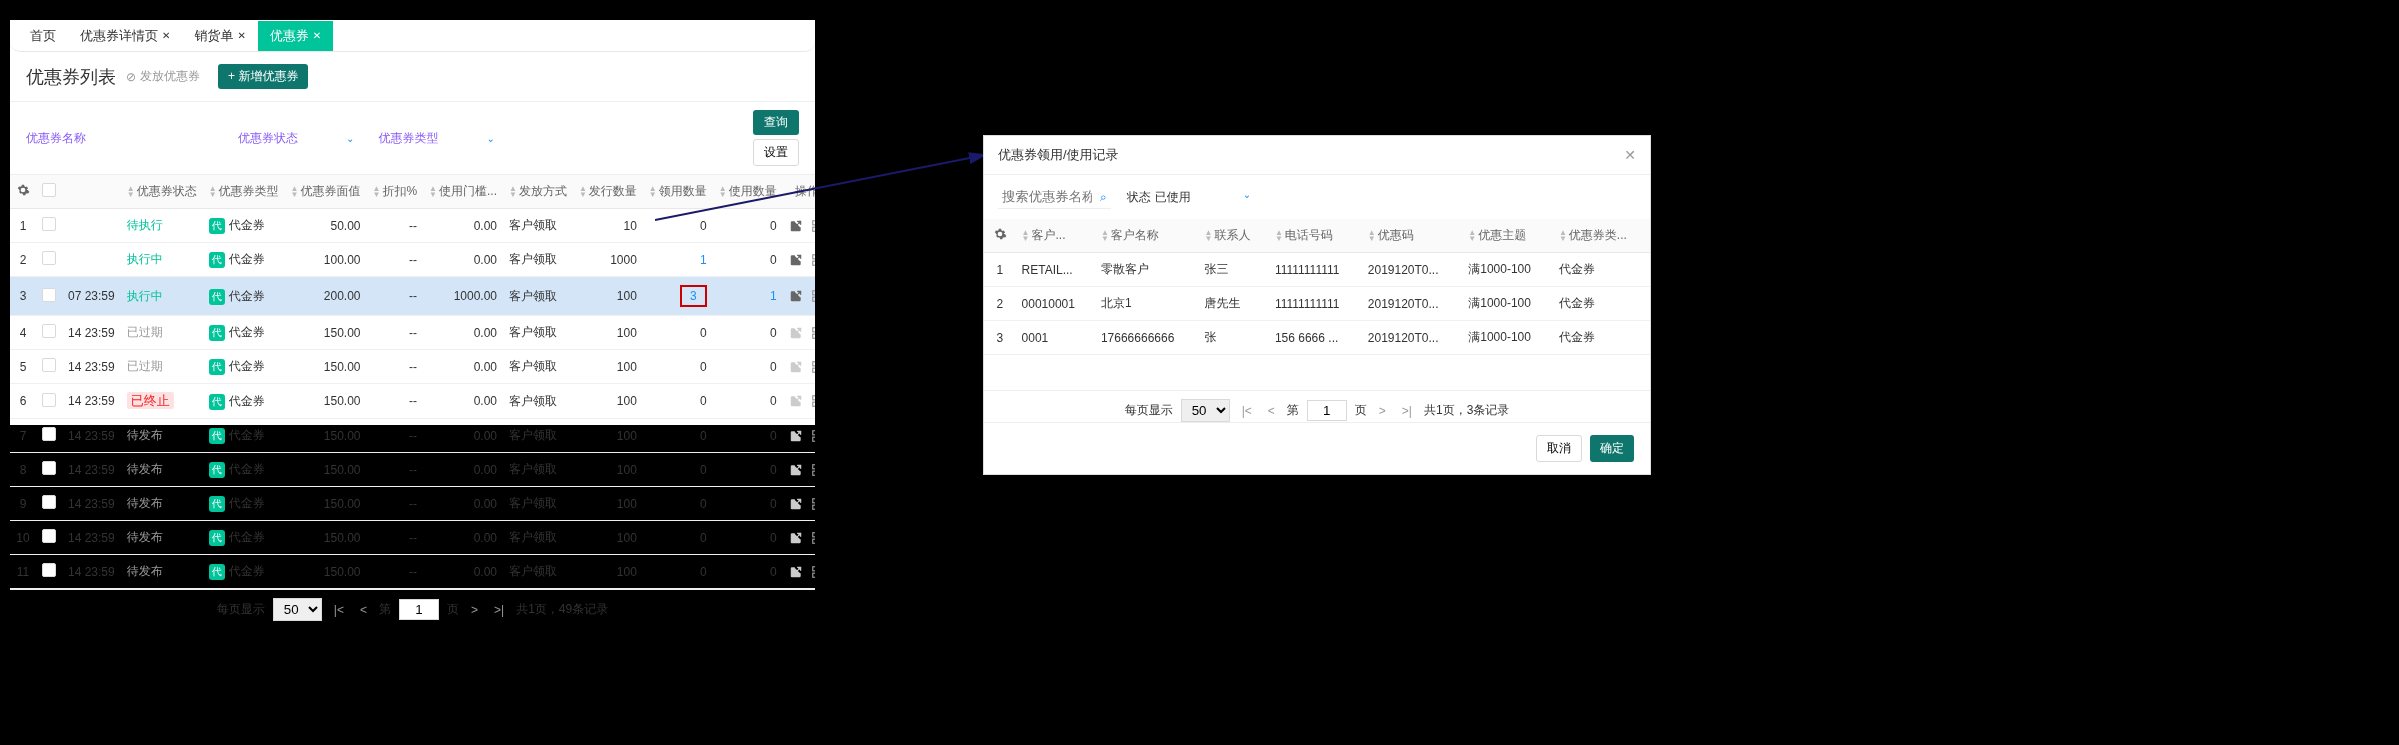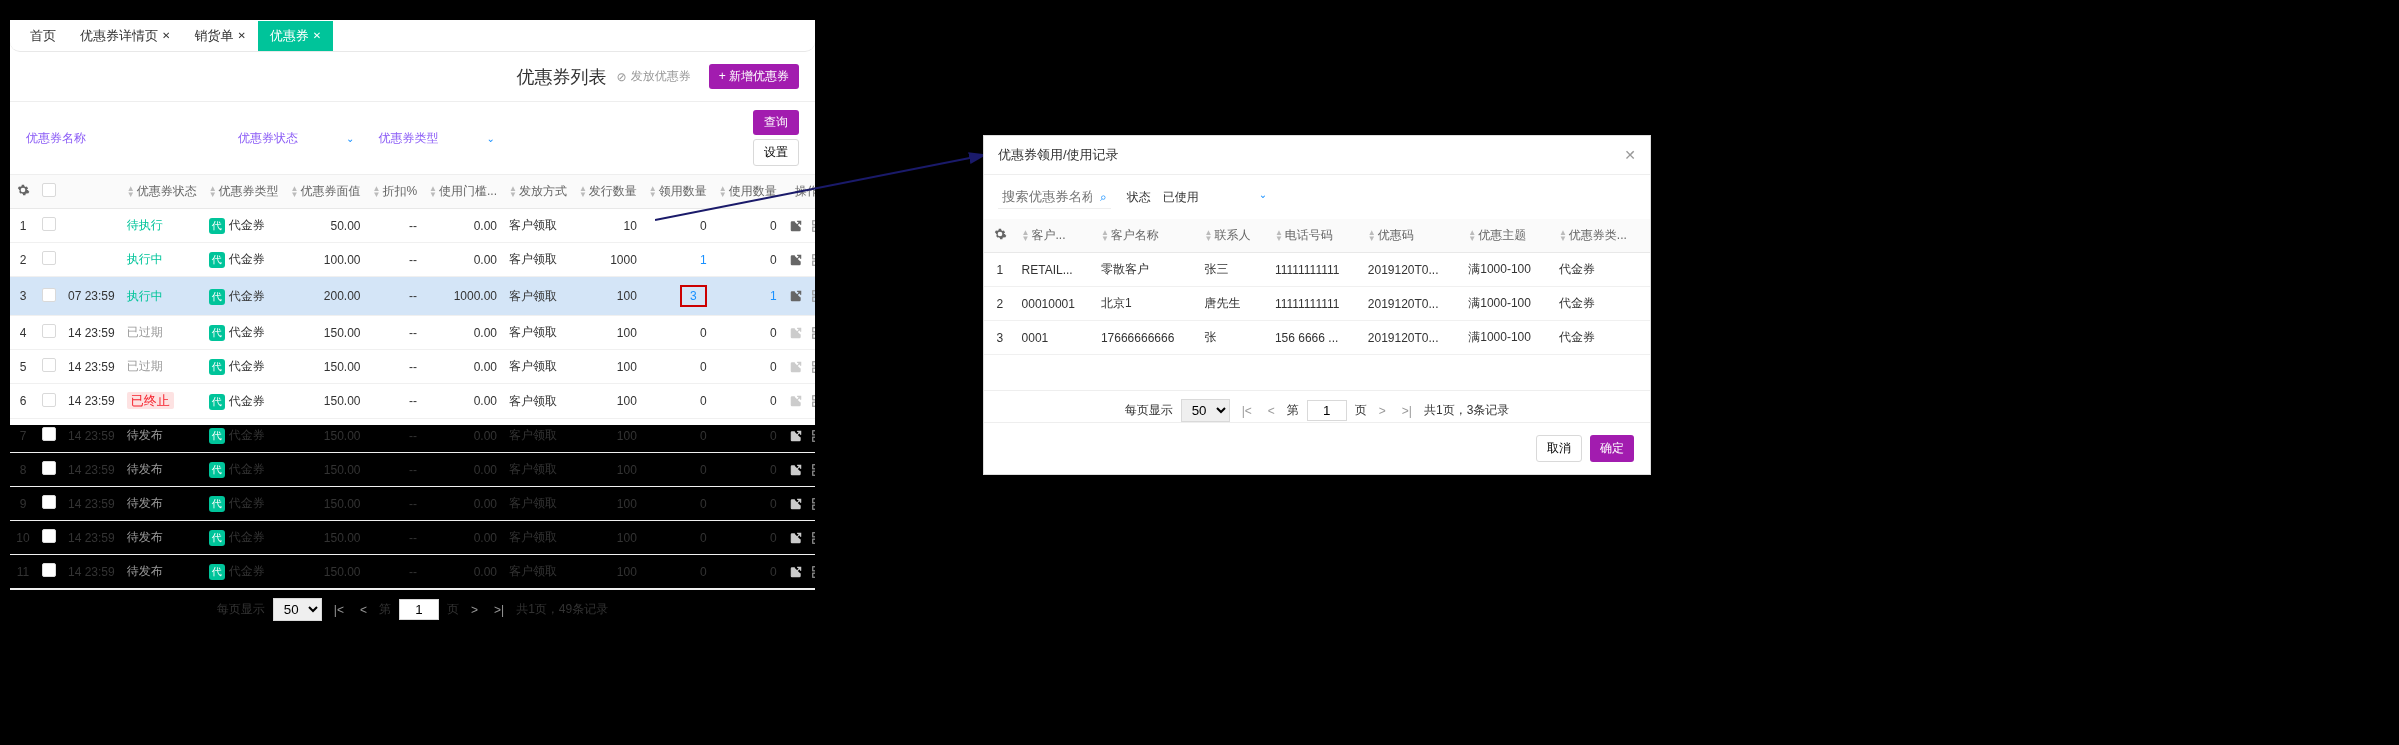--- a/index.html
+++ b/index.html
@@ -8,26 +8,26 @@
     .main-panel { position: absolute; top: 20px; left: 10px; width: 805px; height: 405px; background: #fff; }
     .detail-panel { position: absolute; top: 135px; left: 983px; width: 668px; height: 340px; background: #fff; border: 1px solid #ddd; }
     
     
     .tabs { display: flex; border-bottom: 1px solid #e8e8e8; height: 32px; align-items: center; padding-left: 8px; border-radius: 10px; }
     .tab { padding: 6px 12px; font-size: 13px; cursor: pointer; display: flex; align-items: center; gap: 4px; }
     .tab.active { background: #00c49a; color: #fff; }
     .tab-close { font-size: 10px; cursor: pointer; }
     
     
-    .page-header { display: flex; justify-content: flex-end; align-items: center; padding: 12px 16px; }
+    .page-header { display: flex; justify-content: flex-start; align-items: center; padding: 12px 16px; }
     .page-title { font-size: 18px; font-weight: 500; }
     .header-actions { display: flex; gap: 8px; }
     .btn { padding: 4px 10px; border-radius: 3px; font-size: 12px; cursor: pointer; border: none; }
     .btn-ghost { color: #999; background: transparent; display: flex; align-items: center; gap: 4px; }
-    .btn-primary { background: #a21caf; color: #fff; }
+    .btn-primary { background: #0f766e; color: #fff; }
     .btn-default { background: #fff; border: 1px solid #d9d9d9; }
     
     
     .filters { display: flex; align-items: center; padding: 8px 16px; gap: 24px; border-top: 1px solid #eee; border-bottom: 1px solid #eee; }
     .filter-group { display: flex; align-items: center; gap: 8px; }
     .filter-label { color: #8b5cf6; }
     .filter-input { border: none; border-bottom: 1px solid transparent; padding: 4px; width: 120px; }
     .filter-select { display: flex; align-items: center; gap: 40px; cursor: pointer; color: #999; }
     .chevron { font-size: 10px; color: #1890ff; }
     .filter-buttons { margin-left: auto; display: flex; flex-direction: column; gap: 4px; }
@@ -63,21 +63,21 @@
     .page-nav { cursor: pointer; color: #999; padding: 0 4px; }
     
     
     .detail-header { display: flex; justify-content: space-between; align-items: center; padding: 10px 14px; border-bottom: 1px solid #eee; }
     .detail-title { font-size: 13px; font-weight: 500; }
     .close-x { cursor: pointer; color: #999; font-size: 14px; }
     .detail-search { display: flex; align-items: center; padding: 10px 14px; gap: 16px; }
     .search-box { display: flex; align-items: center; border-bottom: 1px solid #eee; padding: 4px; gap: 8px; }
     .search-input { border: none; outline: none; color: #be185d; width: 90px; }
     .search-icon { color: #1890ff; }
-    .status-filter { display: flex; align-items: flex-start; gap: 12px; }
+    .status-filter { display: flex; align-items: flex-start; gap: 4px; }
     .status-value { color: #333; margin-right: 48px; }
     .detail-footer { display: flex; justify-content: flex-end; padding: 12px 16px; gap: 8px; border-top: 1px solid #eee; position: absolute; bottom: 0; left: 0; right: 0; background: #fff; }
     
     
     .arrow-svg { position: absolute; top: 145px; left: 655px; width: 340px; height: 90px; pointer-events: none; }
   </style>
 </head>
 <body>
 
 <div class="main-panel">

